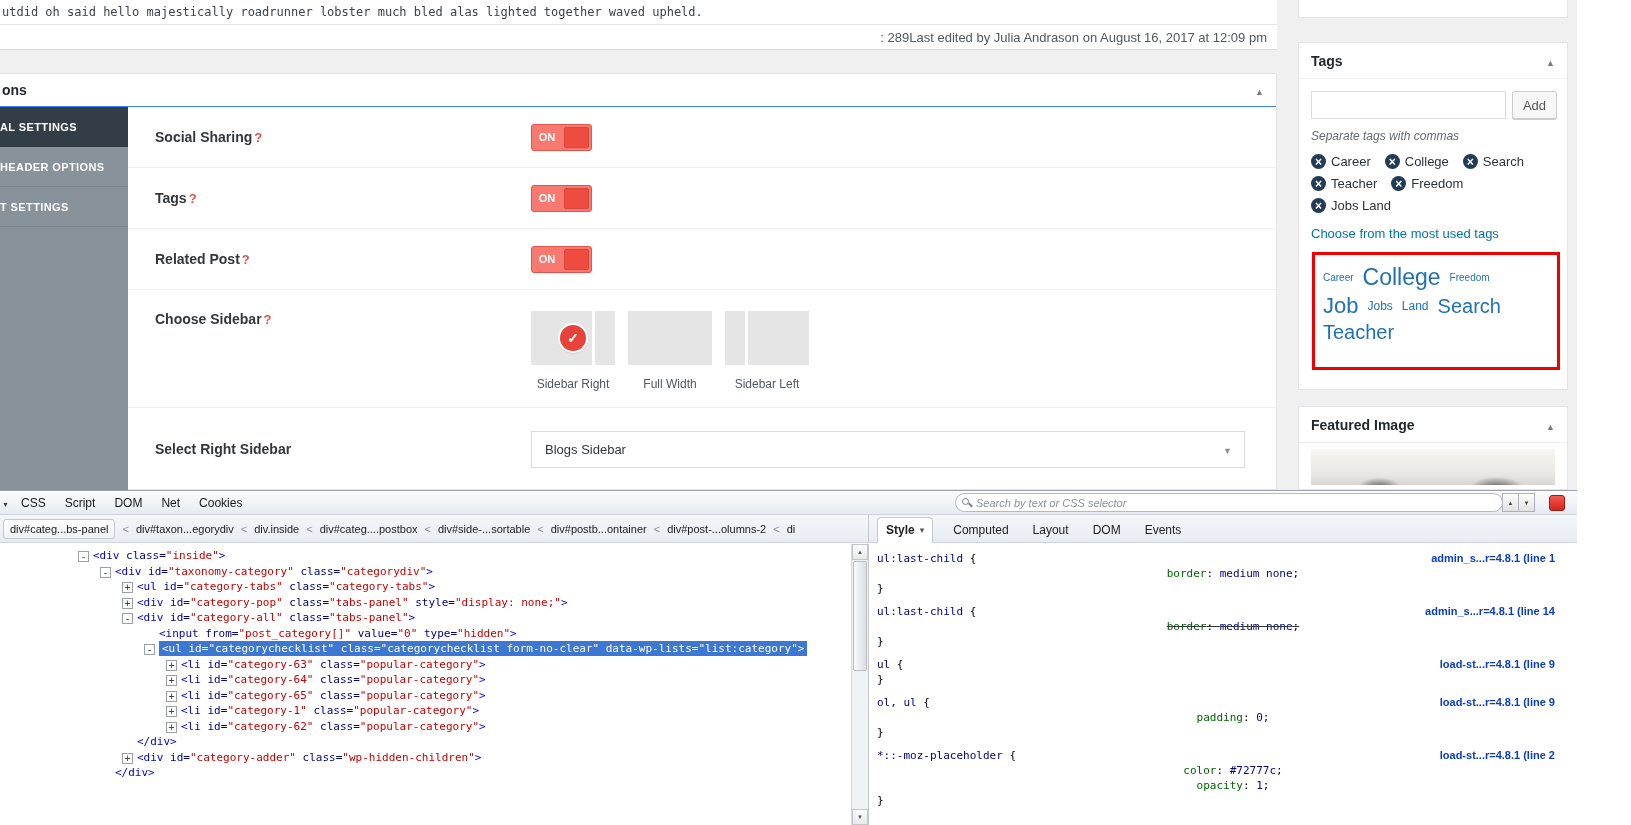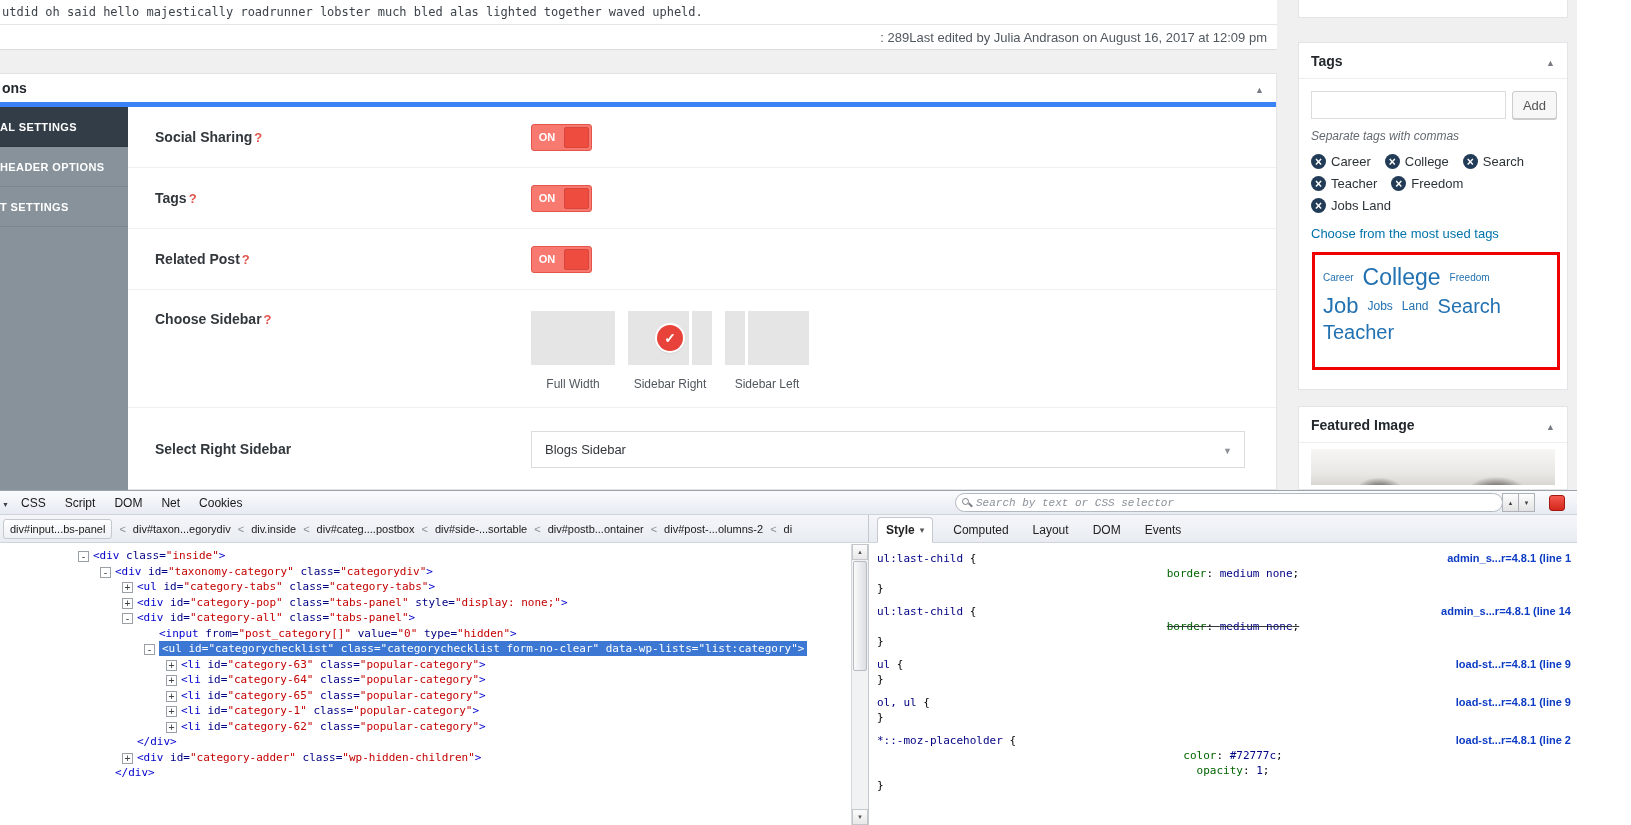--- a/index.html
+++ b/index.html
@@ -14,21 +14,21 @@
   
   .editor-line { left:0; top:0; width:1277px; height:25px; background:#fff; border-bottom:1px solid #e5e5e5;
                  font:12px "DejaVu Sans Mono", monospace; color:#3c434a; line-height:24px;
                  padding-left:2px; white-space:nowrap; overflow:hidden; }
   .status-row { left:0; top:25px; width:1277px; height:25px; background:#fff; border-bottom:1px solid #dcdcde;
                 display:flex; align-items:center; justify-content:flex-end; padding:0 10px 0 2px;
                 font-size:13px; color:#50575e; }
 
   
   .op-box { left:0; top:73px; width:1277px; height:417px; background:#fff; border:1px solid #e2e4e7; border-left:none; }
-  .op-header { height:33px; display:flex; align-items:center; border-bottom:5px solid #3b82f6; padding:0 12px 0 2px; }
+  .op-header { height:33px; display:flex; align-items:center; border-bottom:1px solid #3b82f6; padding:0 12px 0 2px; }
   .op-title { font-size:14px; font-weight:bold; color:#23282d; }
   .box-toggle { margin-left:auto; cursor:pointer; }
   .box-toggle::after { content:"▲"; font-size:9px; color:#787c82; }
   .op-body { display:flex; height:383px; }
   .op-tabs { width:128px; background:#87929a; flex:none; }
   .op-tab { height:40px; line-height:40px; color:#fff; font-size:11px; font-weight:bold; letter-spacing:.4px;
             border-bottom:1px solid rgba(0,0,0,.08); white-space:nowrap; overflow:hidden; cursor:pointer; }
   .op-tab.active { background:#333d47; }
   .op-content { flex:1; }
   .orow { display:flex; align-items:center; border-bottom:1px solid #f0f0f1; padding-left:27px; }
@@ -94,21 +94,21 @@
                 display:flex; align-items:center; position:relative; }
   .fb-tab-stub { width:12px; padding-left:2px; cursor:pointer; }
   .fb-tab-stub::after { content:"▼"; font-size:7px; color:#3a3f45; }
   .fb-tabs { display:flex; gap:17px; margin-left:8px; color:#18191b; }
   .fb-tab { cursor:pointer; padding:2px 1px; }
   .fb-search-wrap { position:absolute; left:955px; top:2px; display:flex; align-items:center; }
   .search-box-holder { position:relative; }
   .search-icon { position:absolute; left:7px; top:5px; width:7px; height:7px; border:1px solid #7a7f88; border-radius:50%; }
   .search-icon::after { content:""; position:absolute; left:5px; top:5px; width:5px; height:2px; background:#7a7f88; transform:rotate(45deg); }
   .fb-search { width:548px; height:19px; border:1px solid #b3b9c3; border-radius:10px; background:#fff;
-               font-size:11px; padding:0 8px 0 20px; font-family:Liberation Mono, monospace; }
+               font-size:11px; padding:0 8px 0 20px; font-family:Liberation Sans, sans-serif; }
   .fb-search::placeholder { font-style:italic; color:#8b9099; }
   .fb-nav-btn { width:17px; height:19px; background:linear-gradient(#fdfdfd,#e3e3e3); border:1px solid #aeb2b8;
                 display:grid; place-items:center; margin-left:-1px; cursor:pointer; }
   .fb-nav-btn:first-of-type { margin-left:4px; }
   .fb-nav-btn.up::after { content:"▲"; font-size:6px; color:#444; }
   .fb-nav-btn.down::after { content:"▼"; font-size:6px; color:#444; }
   .fb-off-btn { width:16px; height:16px; border-radius:3px; margin-left:14px; cursor:pointer;
                 background:linear-gradient(#f4574d,#d3261b); border:1px solid #a21911; }
   .fb-pathrow { height:28px; background:linear-gradient(#f4f6f9,#e8ecf2); border-bottom:1px solid #cfd3da;
                 display:flex; align-items:center; position:relative; }
@@ -145,21 +145,21 @@
   .fb-css { flex:1; border-left:1px solid #c4c9d0; padding:7px 6px 0 8px;
             font:11px "DejaVu Sans Mono", monospace; line-height:15px; overflow:hidden; }
   .css-rule { margin-bottom:8px; }
   .sel-line { position:relative; padding-right:170px; }
   .t-sel { color:#000084; cursor:pointer; }
   .t-brace { color:#010101; }
   .t-prop { color:#006400; }
   .t-val { color:#000084; }
   .decl { padding-left:18px; cursor:pointer;text-align:center; }
   .decl.overridden { text-decoration:line-through; }
-  .src-link { position:absolute; right:0; top:0; color:#0c3bc4; font-family:"Liberation Sans",sans-serif;
+  .src-link { position:absolute; right:16px; top:0; color:#0c3bc4; font-family:"Liberation Sans",sans-serif;
               font-size:11px; font-weight:bold; text-decoration:none; white-space:nowrap; cursor:pointer; }
 </style>
 </head>
 <body>
 
 <div class="screen">
   <div class="abs admin-bg"></div>
 
   <div class="abs editor-line">utdid oh said hello majestically roadrunner lobster much bled alas lighted together waved upheld.</div>
   <div class="abs status-row">
@@ -212,33 +212,33 @@
             <span class="knob"></span>
           </div>
         </div>
 
         <div class="orow orow-sidebar">
           <div class="opt-label">
             <span>Choose Sidebar</span>
             <span class="help">?</span>
           </div>
           <div id="sb-opts" class="sb-opts">
-              <div class="sb-opt">
-                <div class="sb-box full"></div>
-                <div class="sb-label">Full Width</div>
-              </div>
               <div class="sb-opt">
                 <div class="sb-box right">
                   <div class="sb-main"></div>
                   <div class="sb-side"></div>
                   <div class="sb-badge"></div>
                 </div>
                 <div class="sb-label">Sidebar Right</div>
               </div>
               <div class="sb-opt">
+                <div class="sb-box full"></div>
+                <div class="sb-label">Full Width</div>
+              </div>
+              <div class="sb-opt">
                 <div class="sb-box left">
                   <div class="sb-main"></div>
                   <div class="sb-side"></div>
                 </div>
                 <div class="sb-label">Sidebar Left</div>
               </div>
             </div>
         </div>
 
         <div class="orow orow-select">
@@ -346,21 +346,21 @@
           <span class="search-icon"></span>
           <input class="fb-search" placeholder="Search by text or CSS selector" style="">
         </span>
         <span class="fb-nav-btn up"></span>
         <span class="fb-nav-btn down"></span>
         <span class="fb-off-btn"></span>
       </div>
     </div>
     <div class="fb-pathrow">
       <div id="fb-path" class="fb-path">
-          <span class="crumb first">div#input...bs-panel</span>
+          <span class="crumb first">div#categ...bs-panel</span>
           <span class="crumb-sep">&lt;</span>
           <span class="crumb">div#taxon...egorydiv</span>
           <span class="crumb-sep">&lt;</span>
           <span class="crumb">div.inside</span>
           <span class="crumb-sep">&lt;</span>
           <span class="crumb">div#categ....postbox</span>
           <span class="crumb-sep">&lt;</span>
           <span class="crumb">div#side-...sortable</span>
           <span class="crumb-sep">&lt;</span>
           <span class="crumb">div#postb...ontainer</span>
@@ -415,20 +415,21 @@
             <div class="sel-line"><span class="t-sel">ul:last-child</span><span class="t-brace"> {</span><a class="src-link">admin_s...r=4.8.1 (line 14</a></div>
             <div class="decl overridden"><span class="t-prop">border</span><span class="t-brace">: </span><span class="t-val">medium none</span><span class="t-brace">;</span></div>
             <div class="t-brace">}</div>
           </div>
           <div class="css-rule">
             <div class="sel-line"><span class="t-sel">ul</span><span class="t-brace"> {</span><a class="src-link">load-st...r=4.8.1 (line 9</a></div>
             <div class="t-brace">}</div>
           </div>
           <div class="css-rule">
             <div class="sel-line"><span class="t-sel">ol, ul</span><span class="t-brace"> {</span><a class="src-link">load-st...r=4.8.1 (line 9</a></div>
+            <div class="decl"><span class="t-prop">padding</span><span class="t-brace">: </span><span class="t-val">0</span><span class="t-brace">;</span></div>
             <div class="t-brace">}</div>
           </div>
           <div class="css-rule">
             <div class="sel-line"><span class="t-sel">*::-moz-placeholder</span><span class="t-brace"> {</span><a class="src-link">load-st...r=4.8.1 (line 2</a></div>
             <div class="decl"><span class="t-prop">color</span><span class="t-brace">: </span><span class="t-val">#72777c</span><span class="t-brace">;</span></div>
             <div class="decl"><span class="t-prop">opacity</span><span class="t-brace">: </span><span class="t-val">1</span><span class="t-brace">;</span></div>
             <div class="t-brace">}</div>
           </div>
         </div>
     </div>

